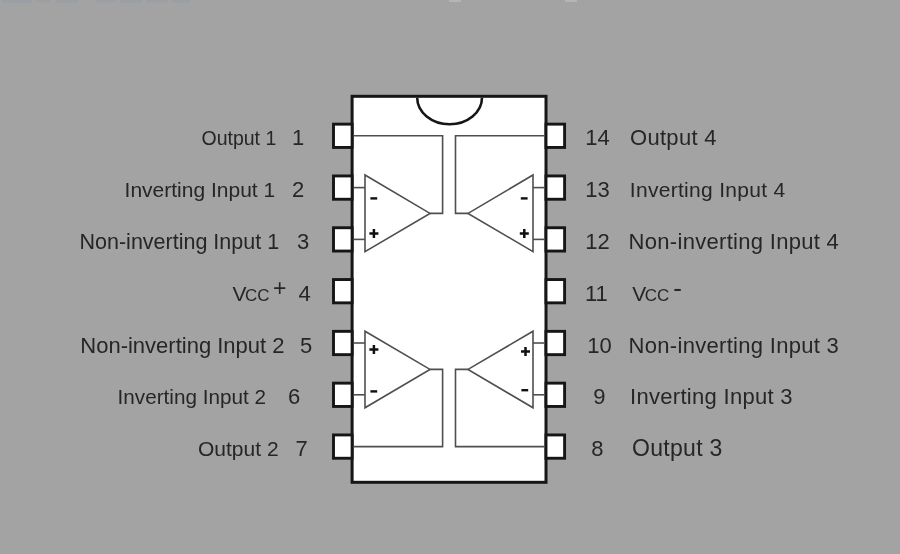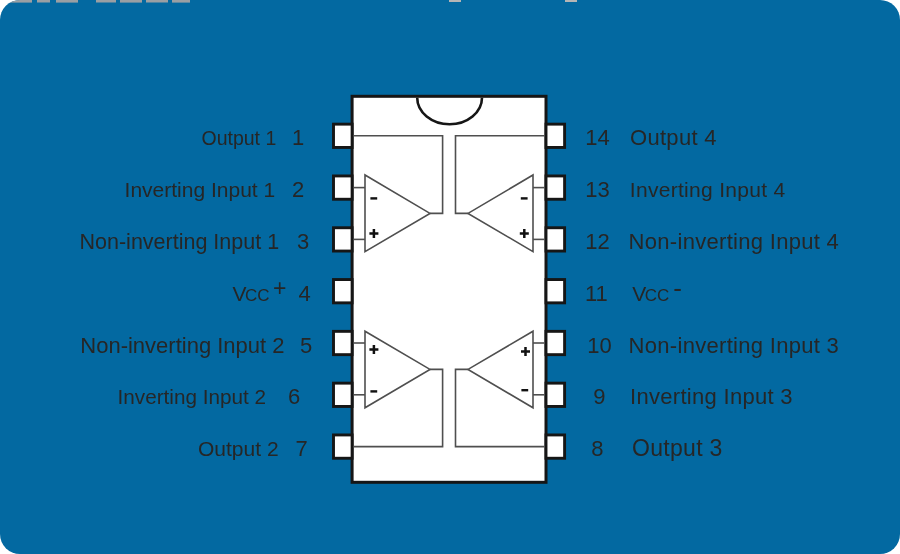--- a/index.html
+++ b/index.html
@@ -1,17 +1,17 @@
 <!DOCTYPE html>
 <html><head>
 <meta charset="utf-8">
 <style>
   html,body{margin:0;padding:0;background:#ffffff;}
-  #page{position:relative;width:900px;height:554px;background:#0369a1;overflow:hidden;
-        font-family:"Liberation Sans", sans-serif;border-radius:20px;}
+  #page{position:relative;width:900px;height:554px;background:#a3a3a3;overflow:hidden;
+        font-family:"Liberation Sans", sans-serif;}
   svg{position:absolute;left:0;top:0;}
   text{fill:#262626;}
 </style>
 </head>
 <body>
 <div id="page">
 <svg width="900" height="554" viewBox="0 0 900 554">
 
   <g fill="#9b9fa3">
     <rect x="2" y="0" width="30" height="2.6"></rect>

